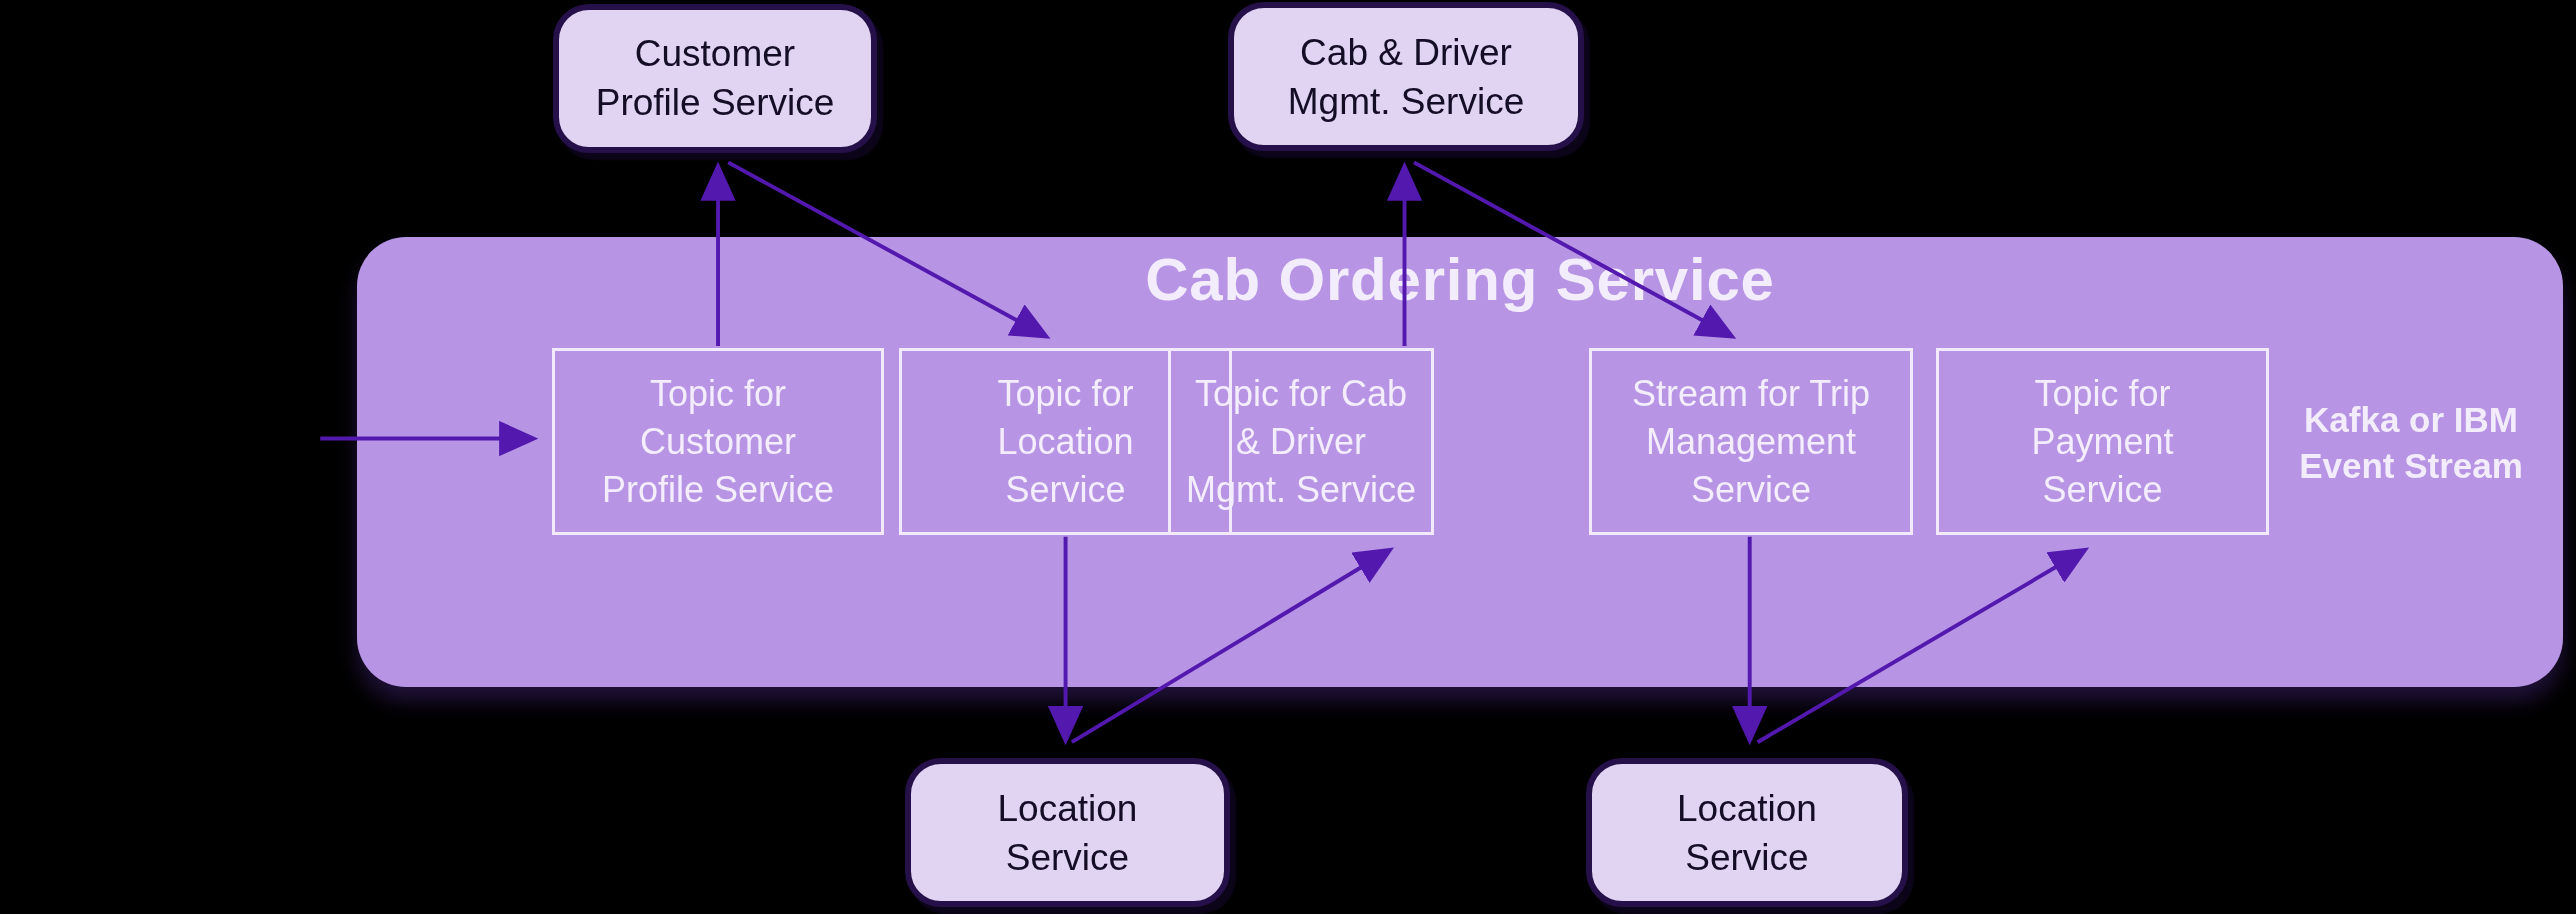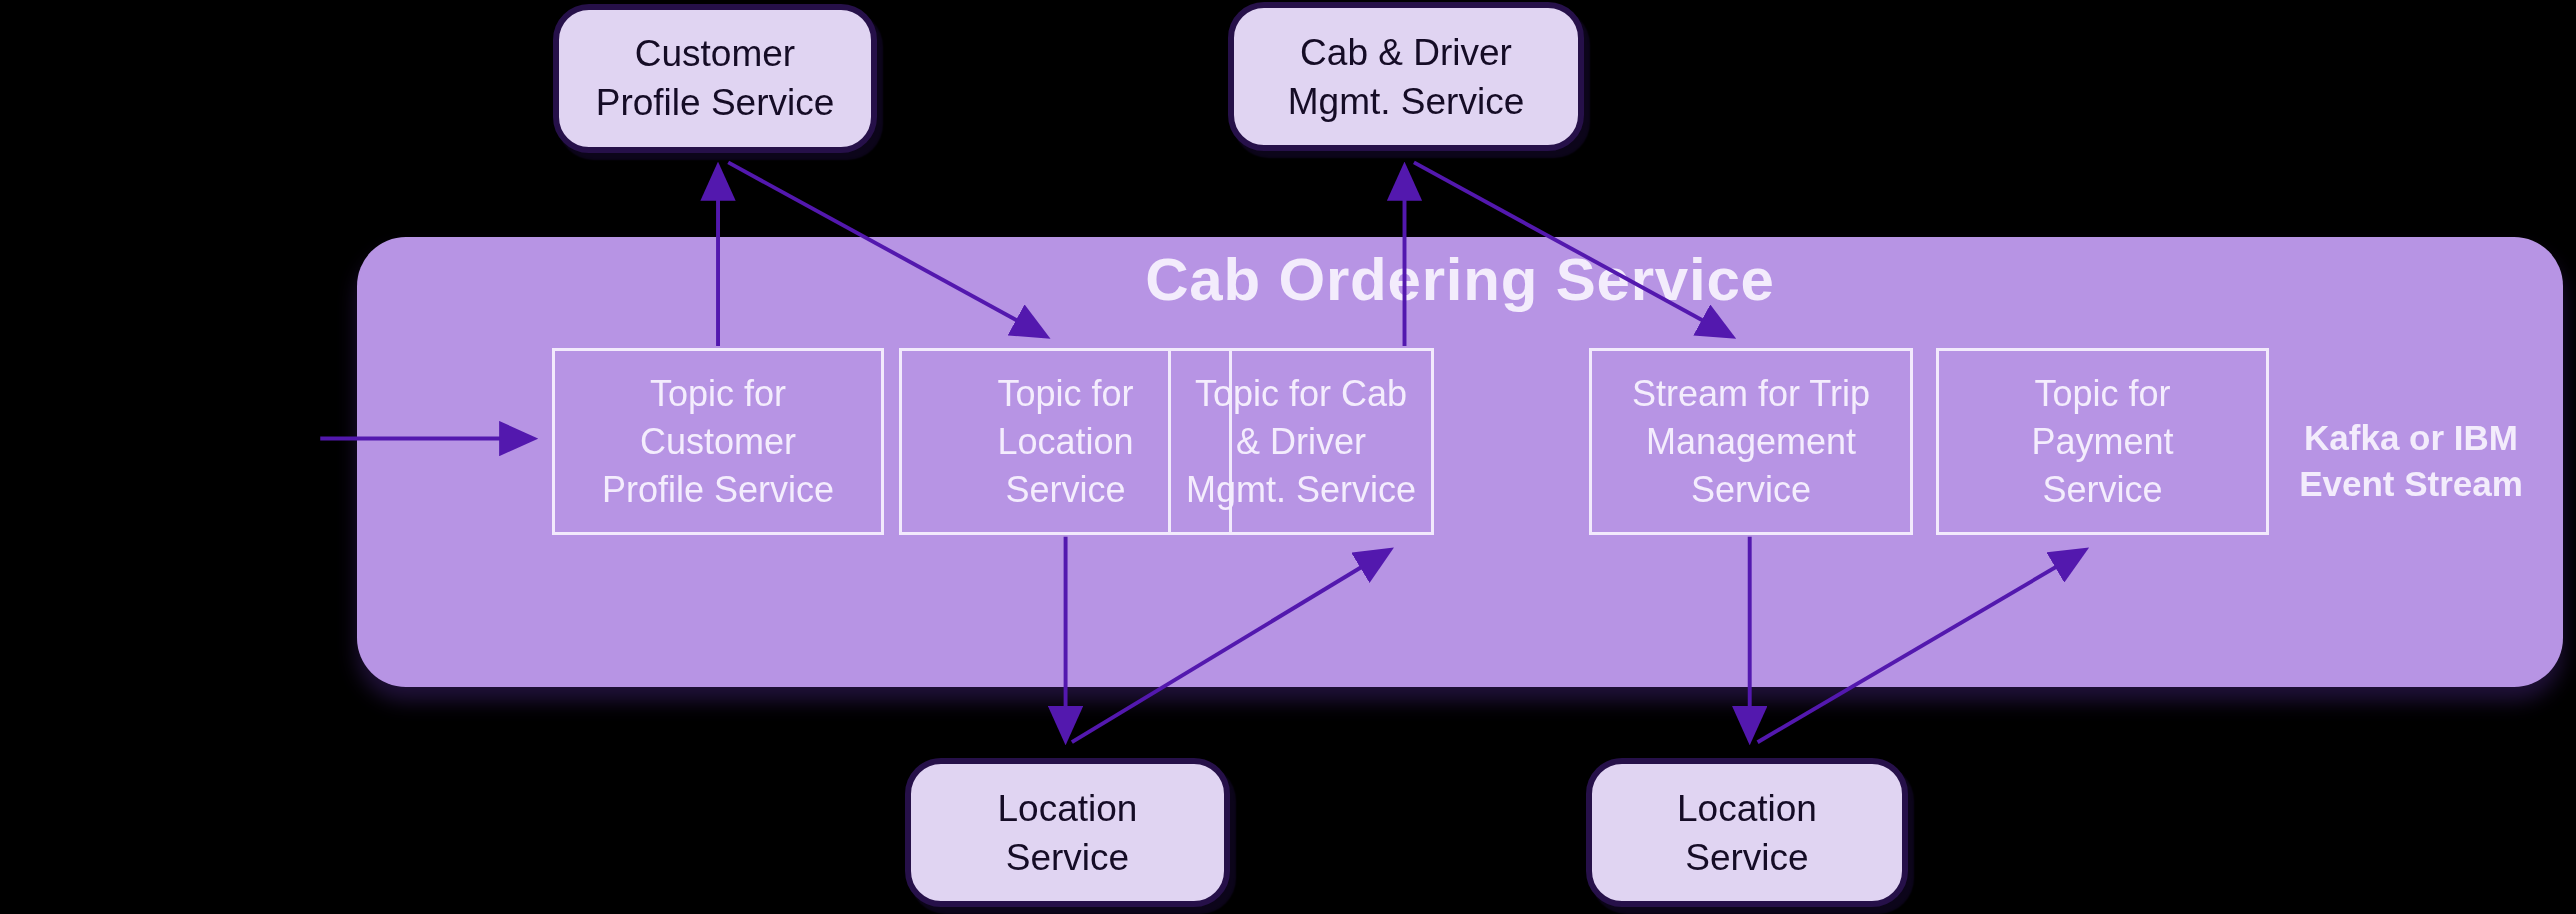--- a/index.html
+++ b/index.html
@@ -50,21 +50,20 @@
   }
   .service.customer{left:553px;top:3.9px;width:324px;height:149px}
   .service.cabdriver{left:1228px;top:2.4px;width:356px;height:149px}
   .service.loc-left{left:905px;top:758px;width:325px;height:149px}
   .service.loc-right{left:1586px;top:758px;width:322px;height:149px}
   .kafka{
     position:absolute;left:2270px;top:397px;width:282px;z-index:3;
     text-align:center;font-size:35px;font-weight:bold;line-height:46px;
     color:var(--title-color,#f3ecfc);
     white-space:pre-line;
-    margin-top:18px;
   }
 </style>
 </head>
 <body>
 
 <div class="canvas">
 
   <div class="container">
     <div class="container-title">Cab Ordering Service</div>
   </div>

